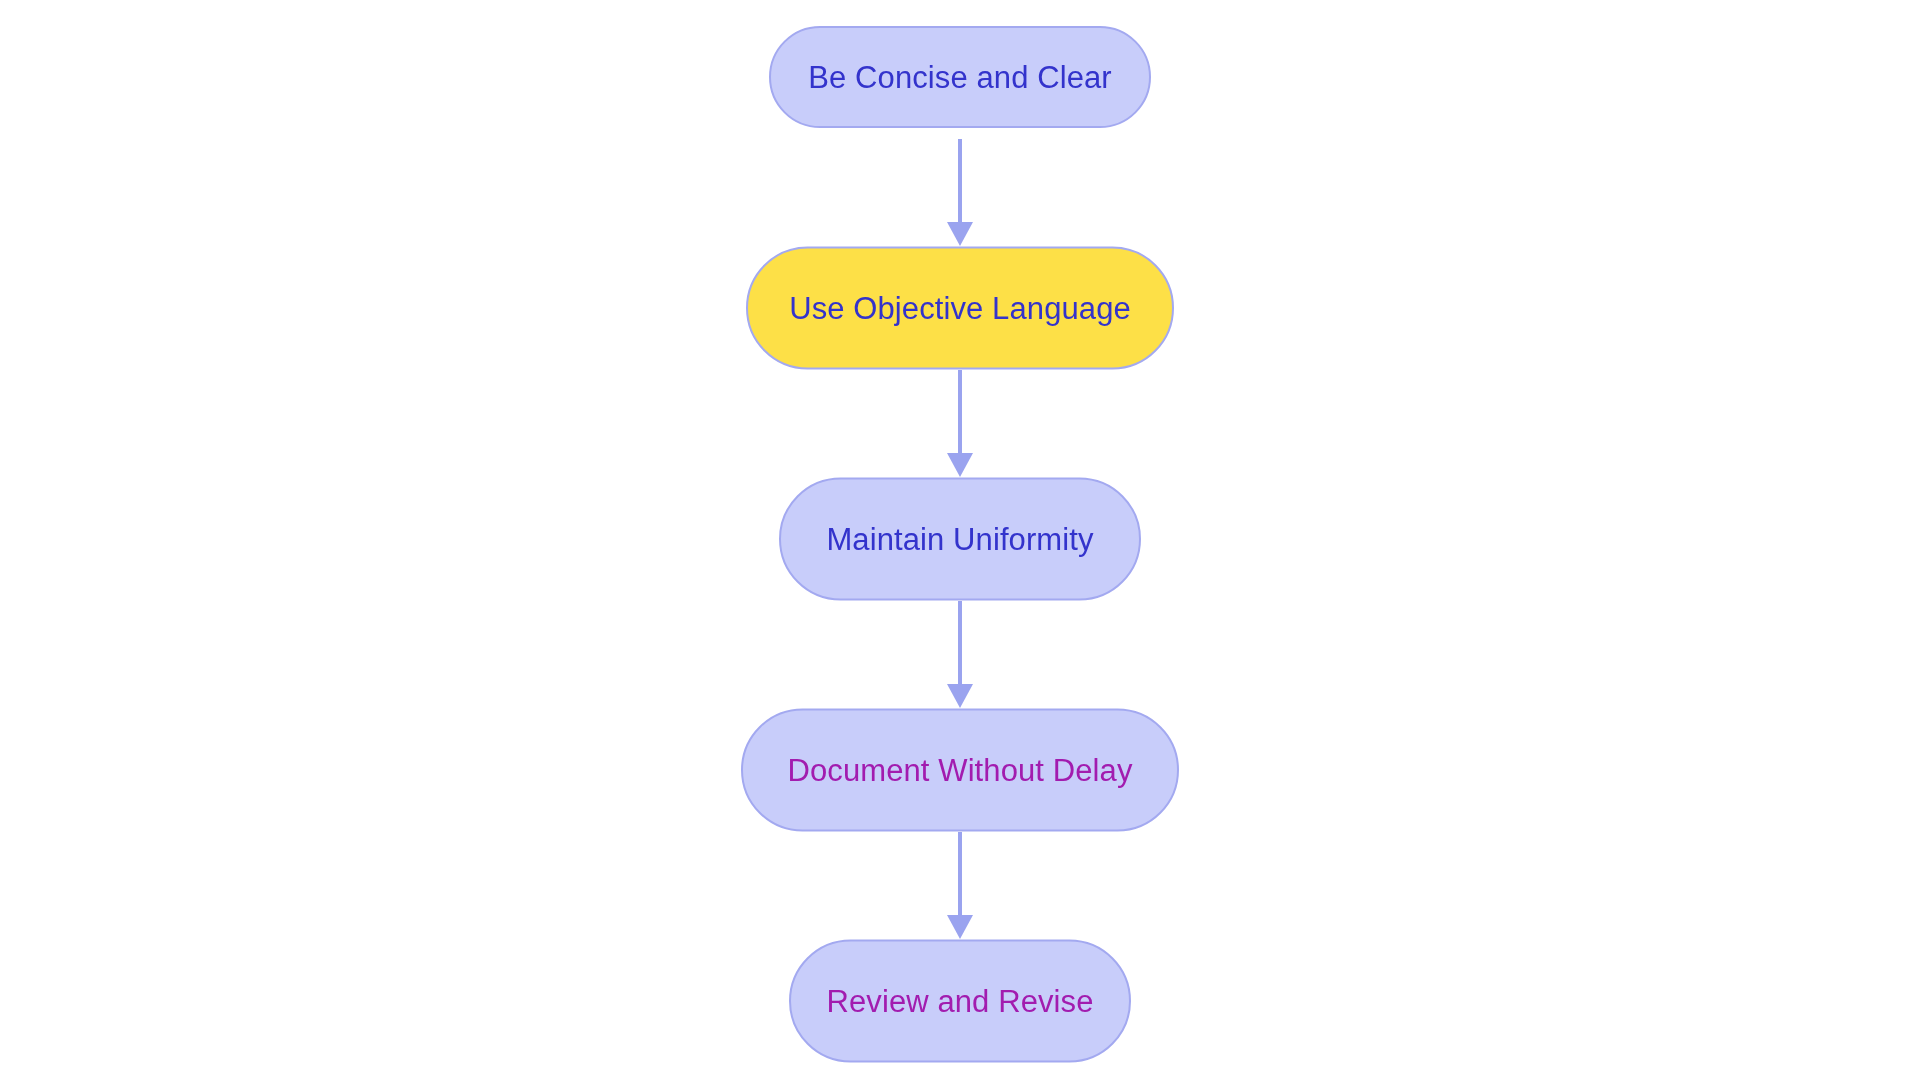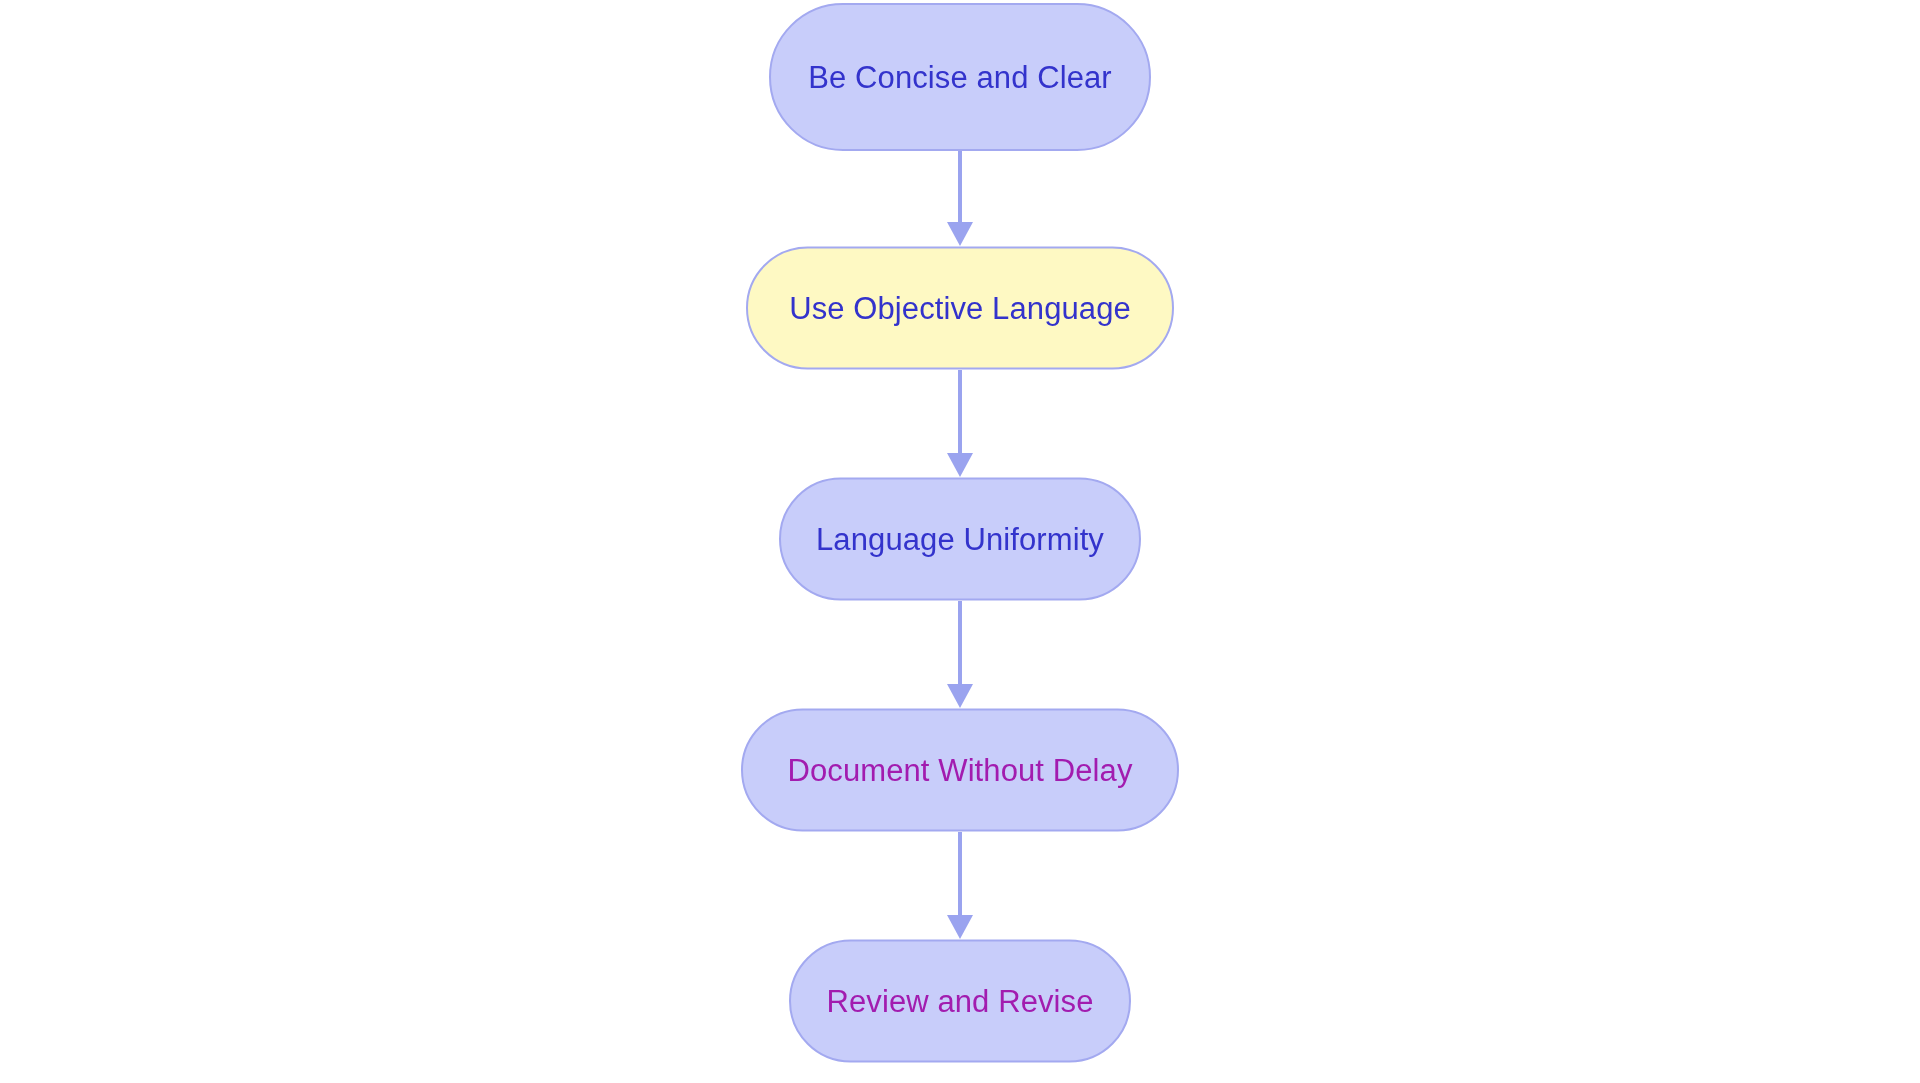--- a/index.html
+++ b/index.html
@@ -70,28 +70,28 @@
         <rect x="958" y="601" width="4" height="83" fill="#9aa3ef"></rect>
         <polygon points="947,684 973,684 960,708" fill="#9aa3ef"></polygon>
       </g>
       <g>
         <rect x="958" y="832" width="4" height="83" fill="#9aa3ef"></rect>
         <polygon points="947,915 973,915 960,939" fill="#9aa3ef"></polygon>
       </g>
     </svg>
 
   <div id="nodes-layer">
-      <div class="node" style="left: 960px; top: 77px; width: 382px; height: 148px; background: rgb(200, 205, 250); border-color: rgb(163, 169, 240);">
+      <div class="node" style="left: 960px; top: 77px; width: 382px; height: 102px; background: rgb(200, 205, 250); border-color: rgb(163, 169, 240);">
         <span class="node-label" style="color: rgb(51, 51, 204);">Be Concise and Clear</span>
       </div>
-      <div class="node" style="left: 960px; top: 308px; width: 428px; height: 123px; background: #fef9c3; border-color: rgb(163, 169, 240);">
+      <div class="node" style="left: 960px; top: 308px; width: 428px; height: 123px; background: #fde047; border-color: rgb(163, 169, 240);">
         <span class="node-label" style="color: rgb(51, 51, 204);">Use Objective Language</span>
       </div>
       <div class="node" style="left: 960px; top: 539px; width: 362px; height: 123px; background: rgb(200, 205, 250); border-color: rgb(163, 169, 240);">
-        <span class="node-label" style="color: rgb(51, 51, 204);">Language Uniformity</span>
+        <span class="node-label" style="color: rgb(51, 51, 204);">Maintain Uniformity</span>
       </div>
       <div class="node" style="left: 960px; top: 770px; width: 438px; height: 123px; background: rgb(200, 205, 250); border-color: rgb(163, 169, 240);">
         <span class="node-label" style="color: #a21caf;">Document Without Delay</span>
       </div>
       <div class="node" style="left: 960px; top: 1001px; width: 342px; height: 123px; background: rgb(200, 205, 250); border-color: rgb(163, 169, 240);">
         <span class="node-label" style="color: #a21caf;">Review and Revise</span>
       </div>
     </div>
 
 </div>

